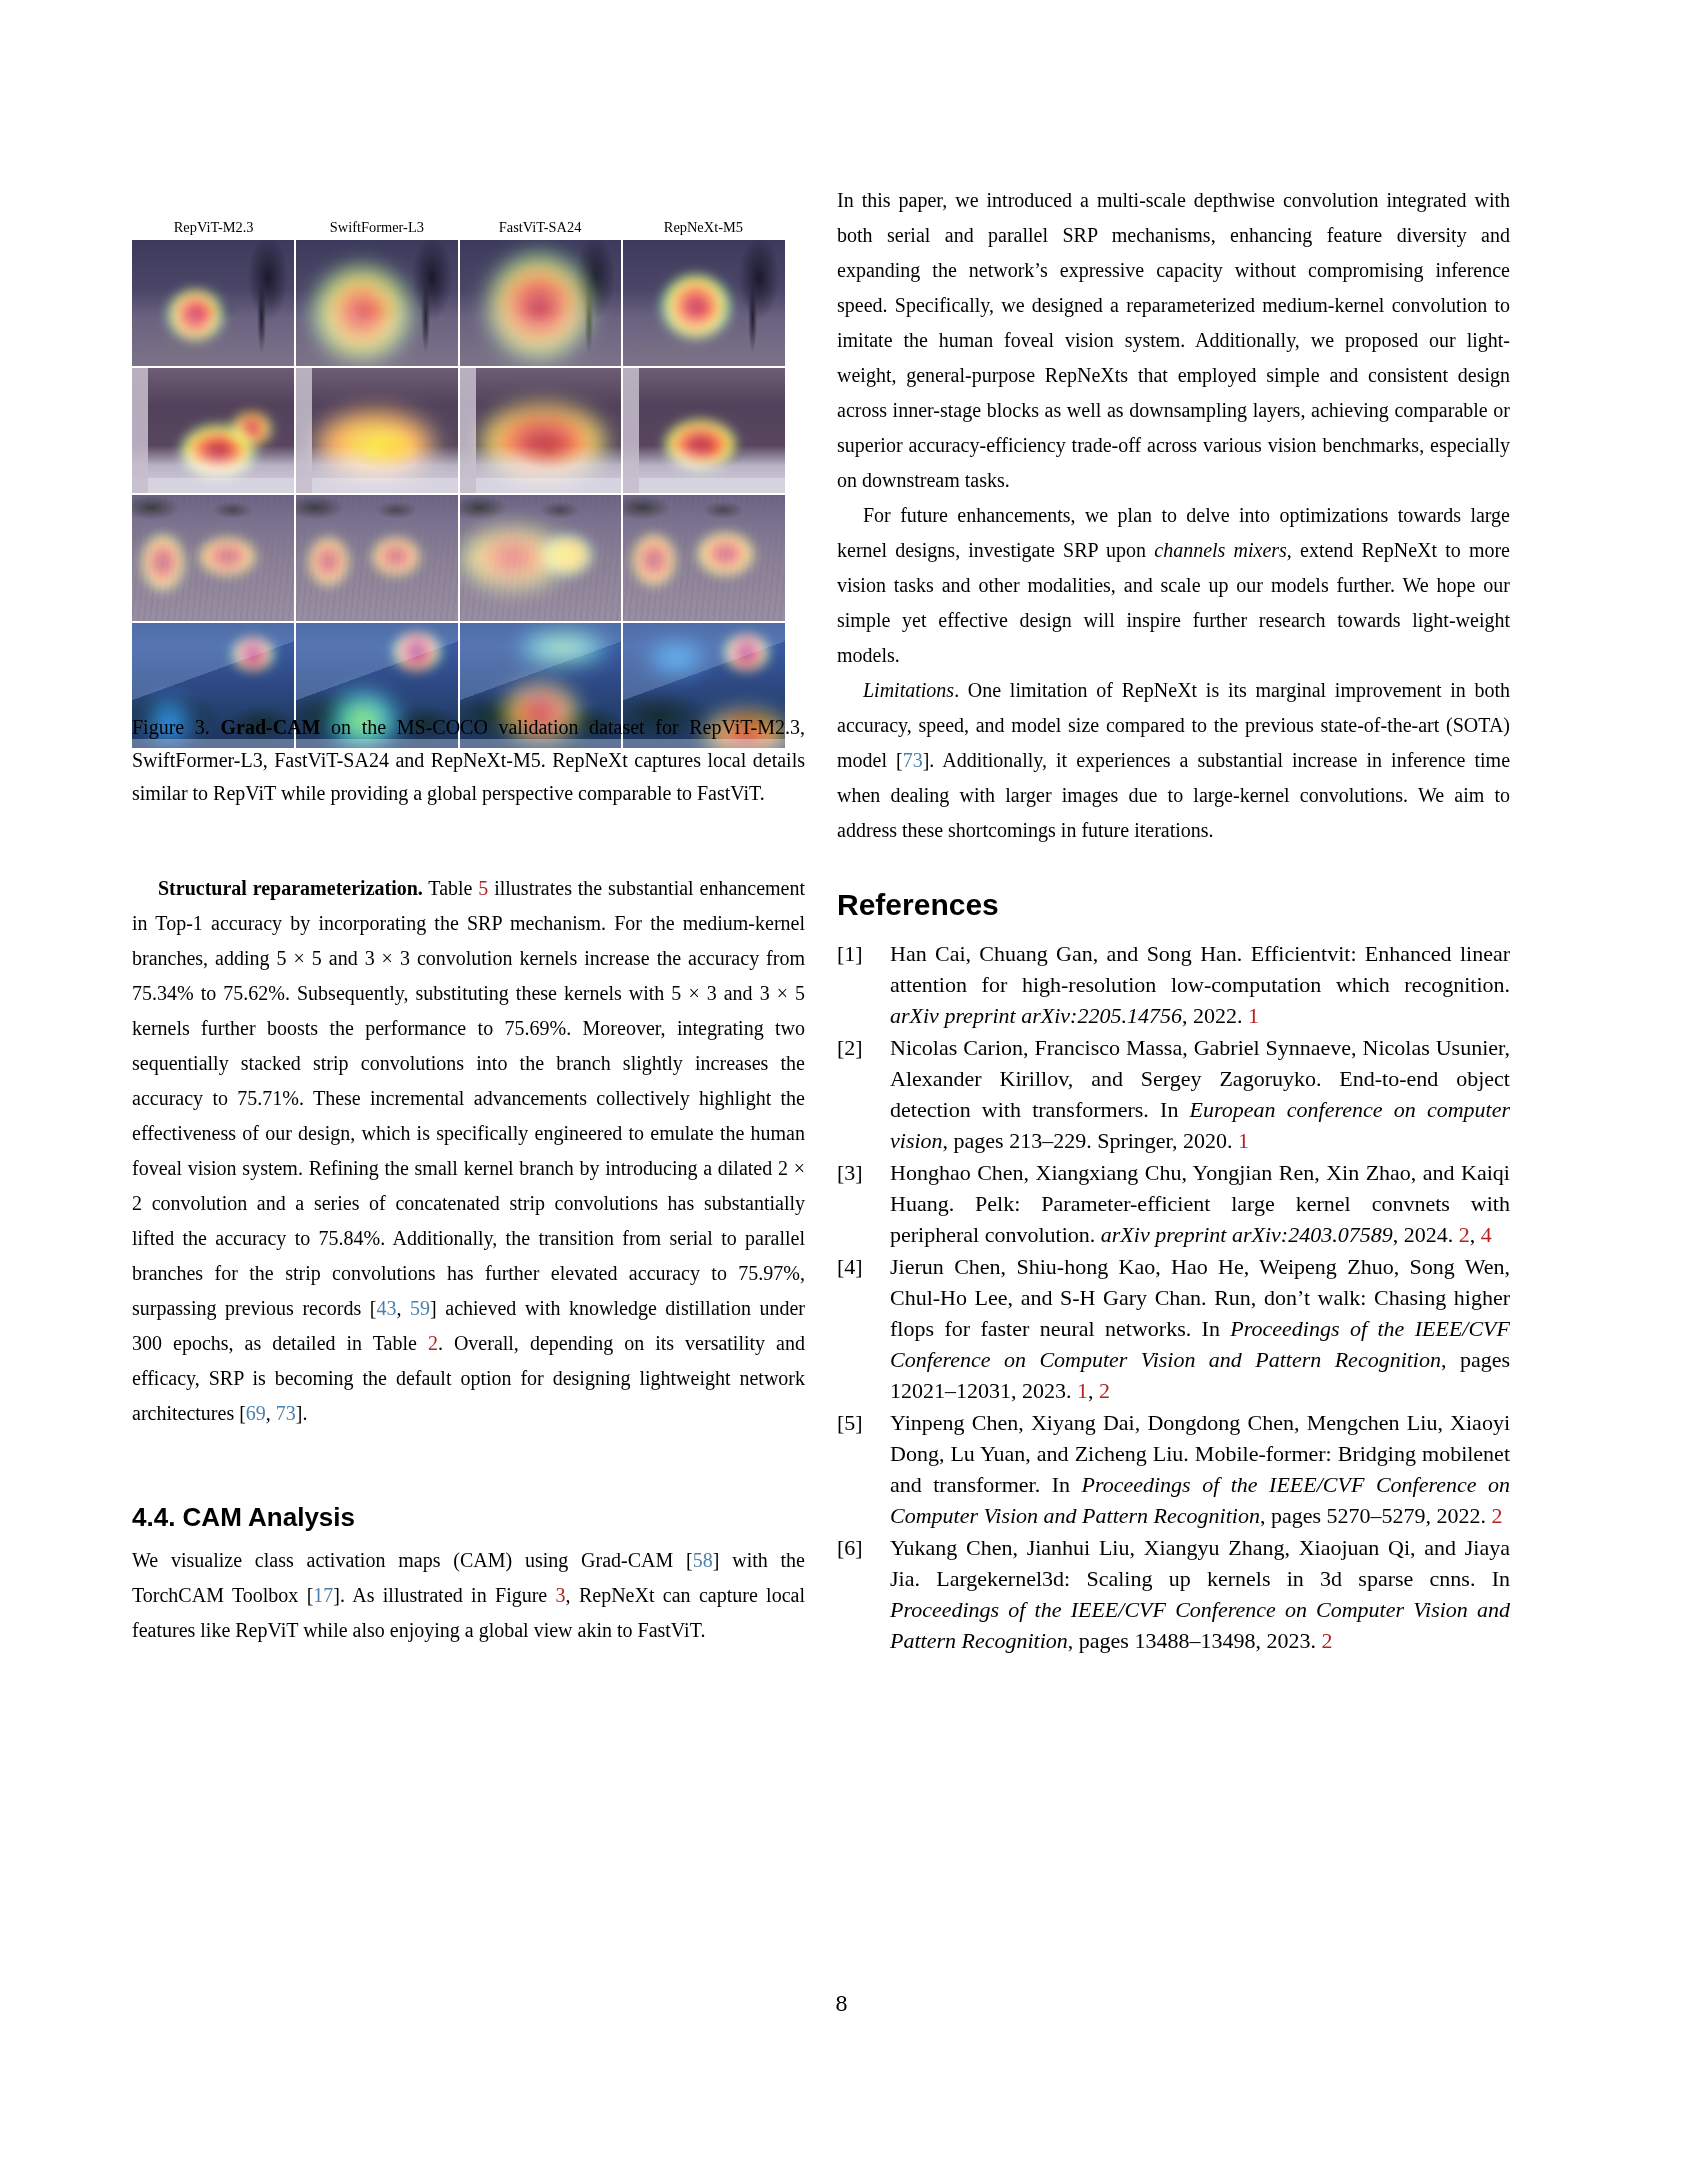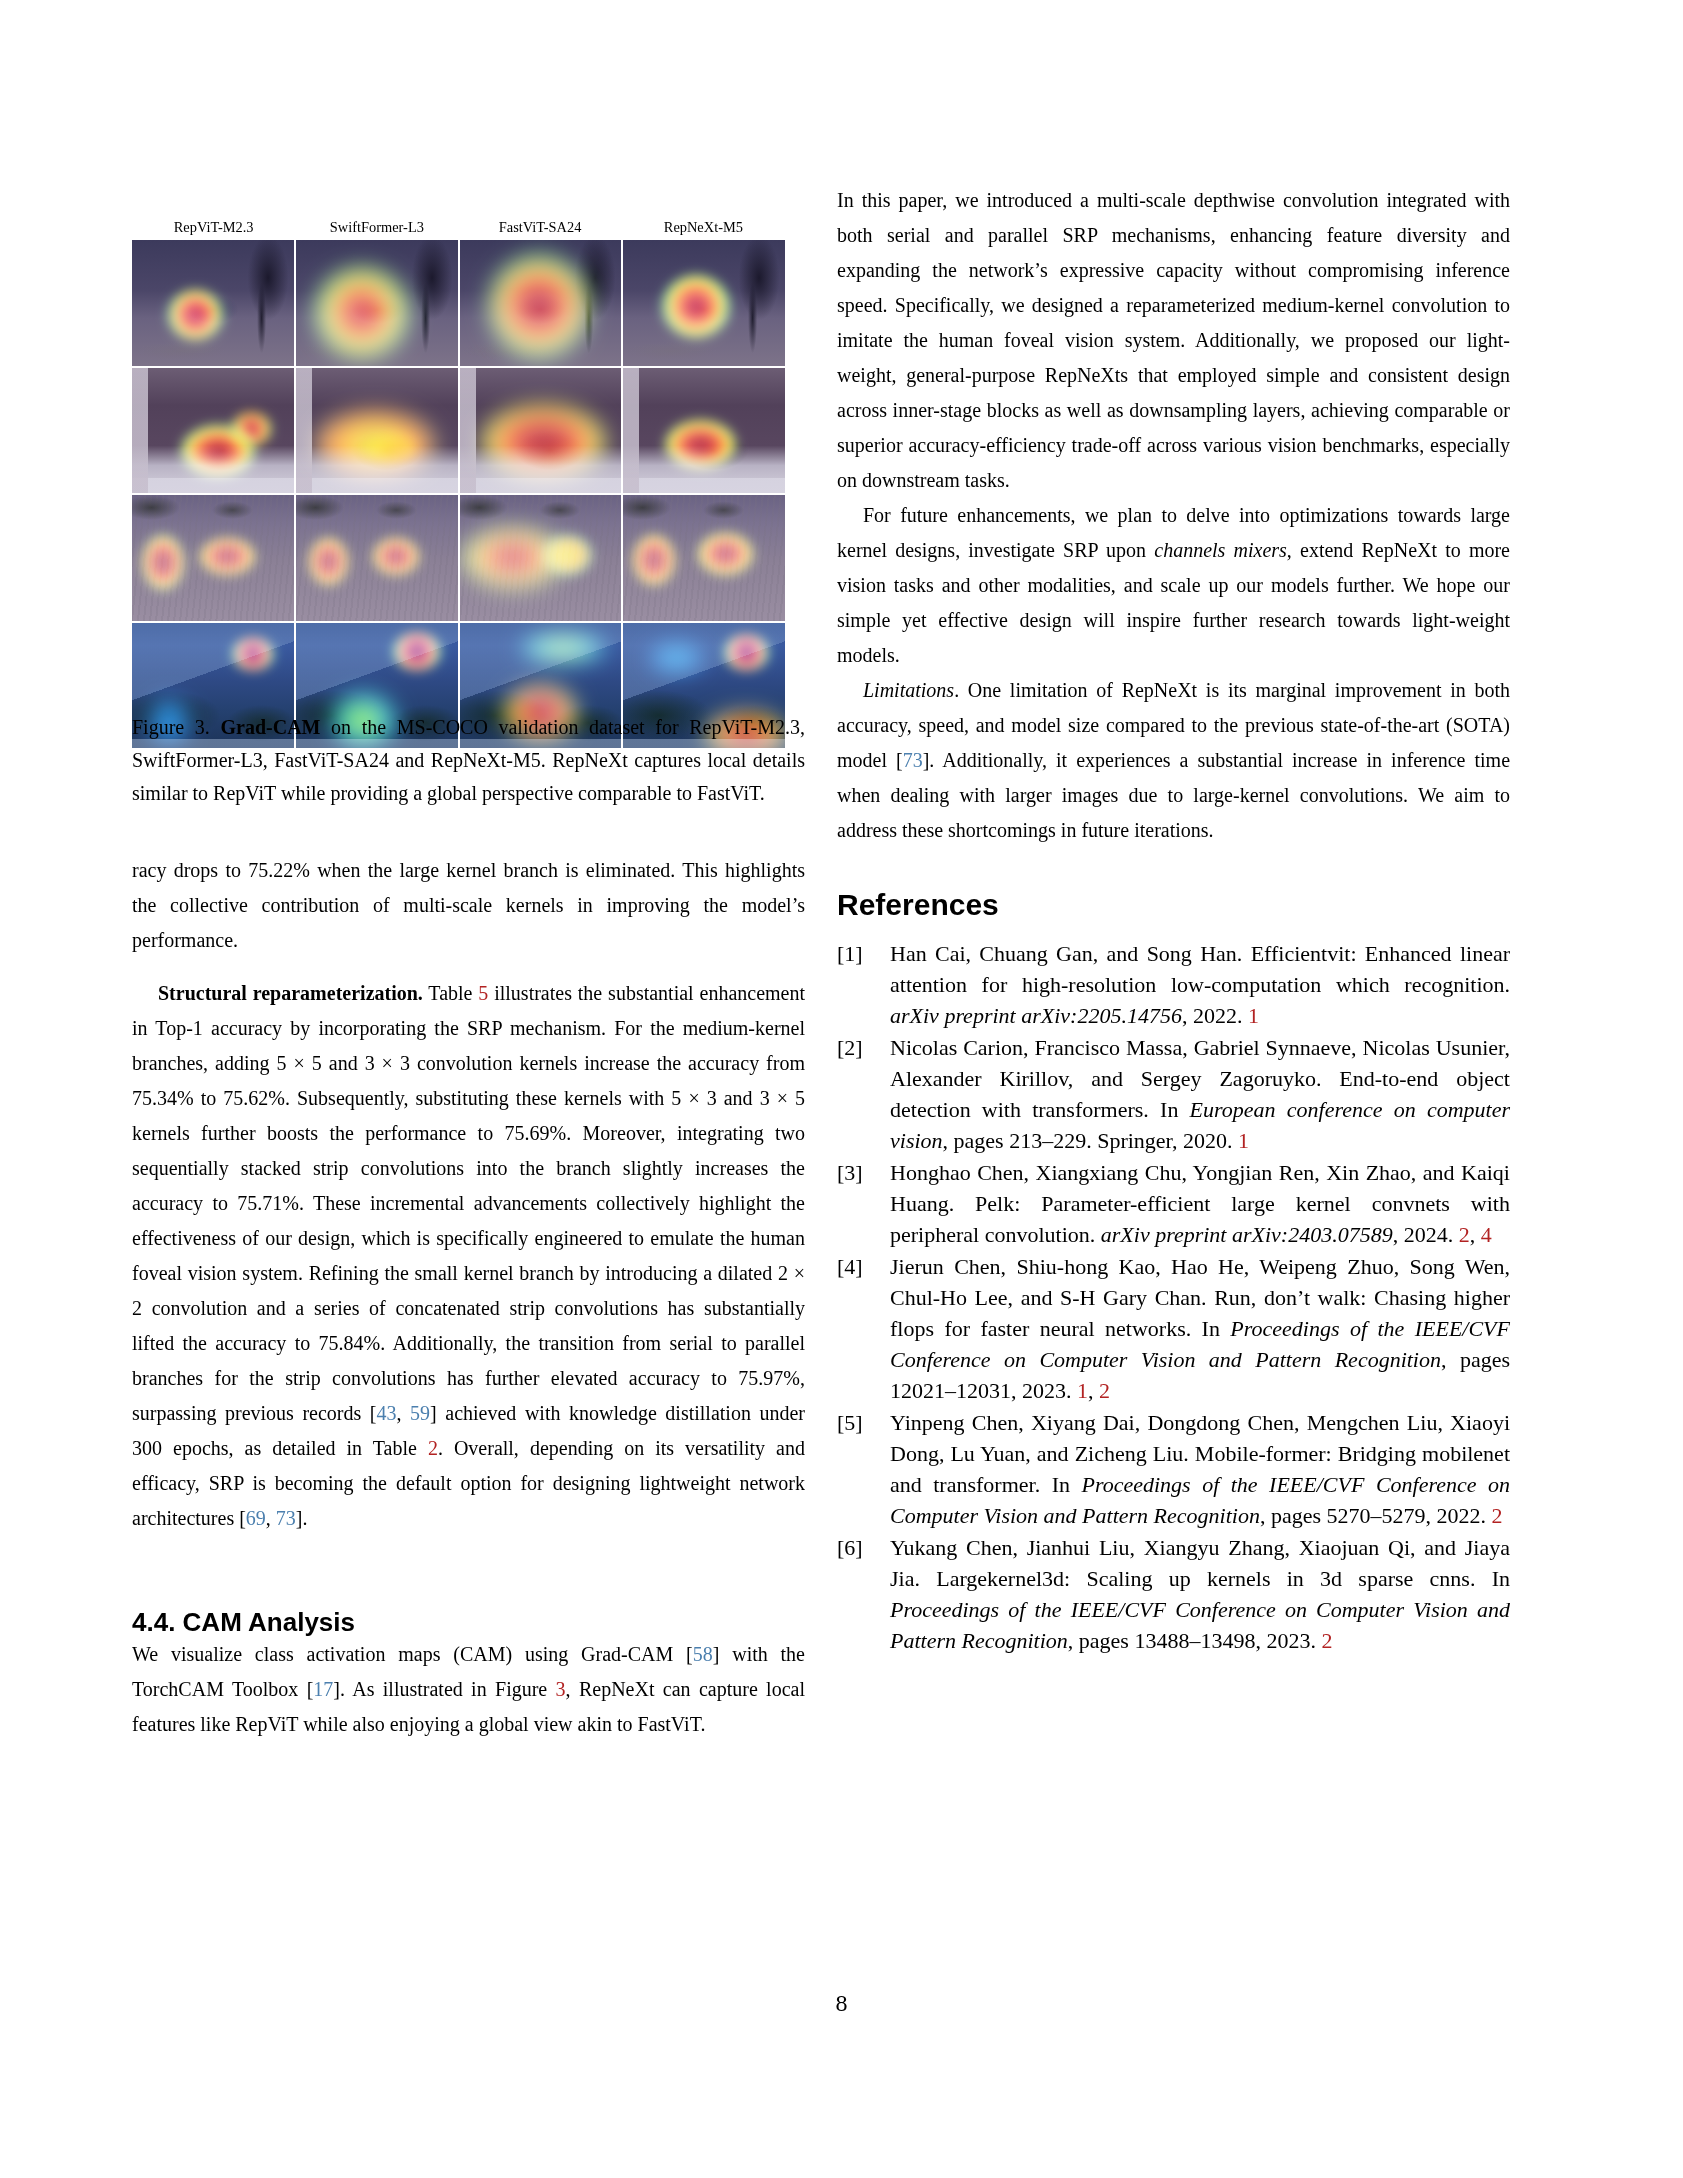--- a/index.html
+++ b/index.html
@@ -52,21 +52,21 @@
     font-family: "Liberation Sans", "DejaVu Sans", sans-serif;
     font-weight: bold;
     font-size: 30px;
     margin: 8px 0 16px 0;
   }
   h3.subsection {
     font-family: "Liberation Sans", "DejaVu Sans", sans-serif;
     font-weight: bold;
     font-size: 26px;
     line-height: 30px;
-    margin: 0 0 0 0;
+    margin: 0 0 11px 0;
   }
 
   .cite      { color: #b22222; }
   .cite-ref  { color: #4b7fae; }
   .bold      { font-weight: bold; }
   .ital      { font-style: italic; }
   .math      { font-family: "Liberation Serif","DejaVu Serif",serif; }
 
   
   .figure-wrap {
@@ -300,21 +300,20 @@
     </div>
   </div>
 
   <div class="caption">
     <span>Figure 3.</span>
     <span class="bold">Grad-CAM</span><span> on the MS-COCO validation dataset for RepViT-M2.3, SwiftFormer-L3, FastViT-SA24 and RepNeXt-M5. RepNeXt captures local details similar to RepViT while providing a global perspective comparable to FastViT.</span>
   </div>
 
   <div class="col col-left" style="top:853px;">
 
-    <p><span>racy drops to 75.22% when the large kernel branch is eliminated. This highlights the collective contribution of multi-scale kernels in improving the model’s performance.</span></p>
 
     <p class="indent gap-before"><span class="bold">Structural reparameterization.</span><span> Table </span><span class="cite">5</span><span> illustrates the substantial enhancement in Top-1 accuracy by incorporating the SRP mechanism. For the medium-kernel branches, adding </span><span class="math">5 × 5</span><span> and </span><span class="math">3 × 3</span><span> convolution kernels increase the accuracy from 75.34% to 75.62%. Subsequently, substituting these kernels with </span><span class="math">5 × 3</span><span> and </span><span class="math">3 × 5</span><span> kernels further boosts the performance to 75.69%. Moreover, integrating two sequentially stacked strip convolutions into the branch slightly increases the accuracy to 75.71%. These incremental advancements collectively highlight the effectiveness of our design, which is specifically engineered to emulate the human foveal vision system. Refining the small kernel branch by introducing a dilated </span><span class="math">2 × 2</span><span> convolution and a series of concatenated strip convolutions has substantially lifted the accuracy to 75.84%. Additionally, the transition from serial to parallel branches for the strip convolutions has further elevated accuracy to 75.97%, surpassing previous records [</span><span class="cite-ref">43</span><span>, </span><span class="cite-ref">59</span><span>] achieved with knowledge distillation under 300 epochs, as detailed in Table </span><span class="cite">2</span><span>. Overall, depending on its versatility and efficacy, SRP is becoming the default option for designing lightweight network architectures [</span><span class="cite-ref">69</span><span>, </span><span class="cite-ref">73</span><span>].</span></p>
 
     <h3 class="subsection" style="margin-top:71px;">4.4. CAM Analysis</h3>
 
     <p style=""><span>We visualize class activation maps (CAM) using Grad-CAM [</span><span class="cite-ref">58</span><span>] with the TorchCAM Toolbox [</span><span class="cite-ref">17</span><span>]. As illustrated in Figure </span><span class="cite">3</span><span>, RepNeXt can capture local features like RepViT while also enjoying a global view akin to FastViT.</span></p>
 
   </div>
 
   <div class="col col-right">

